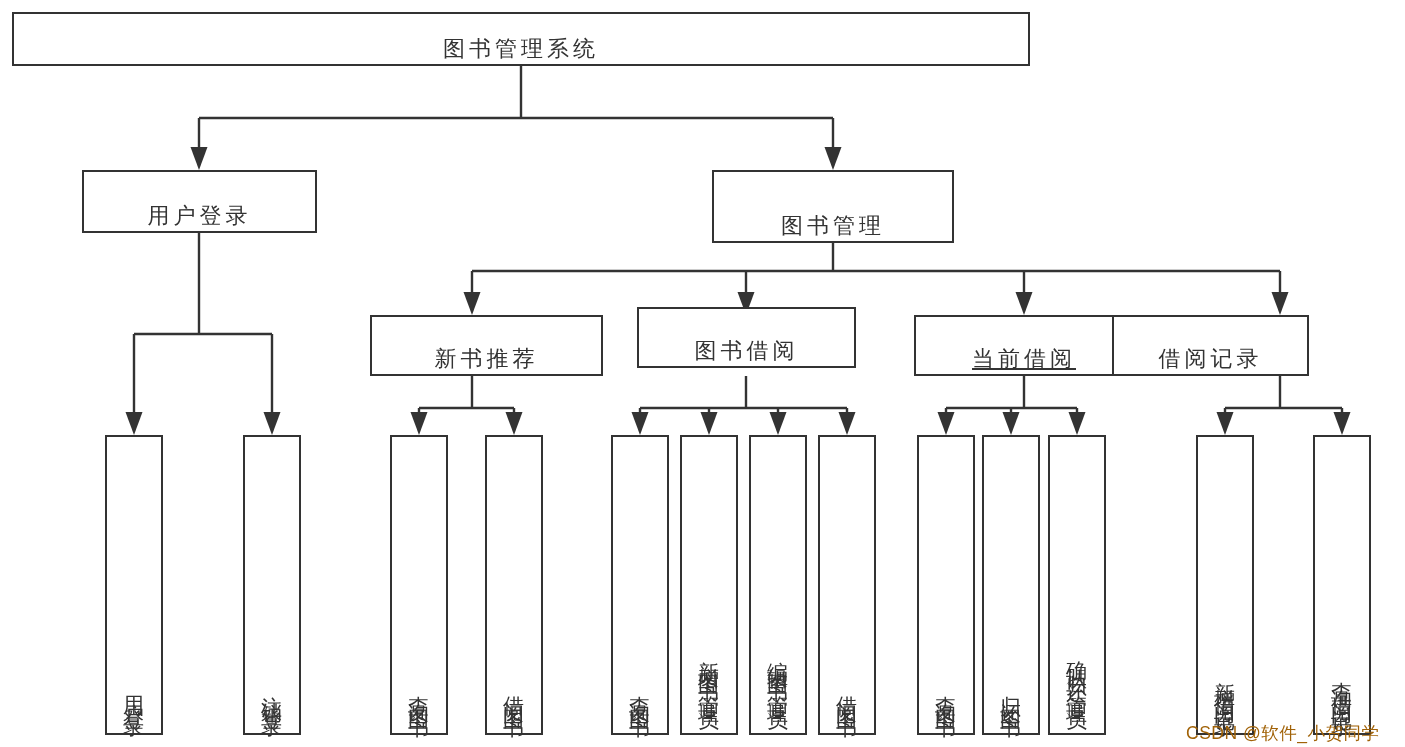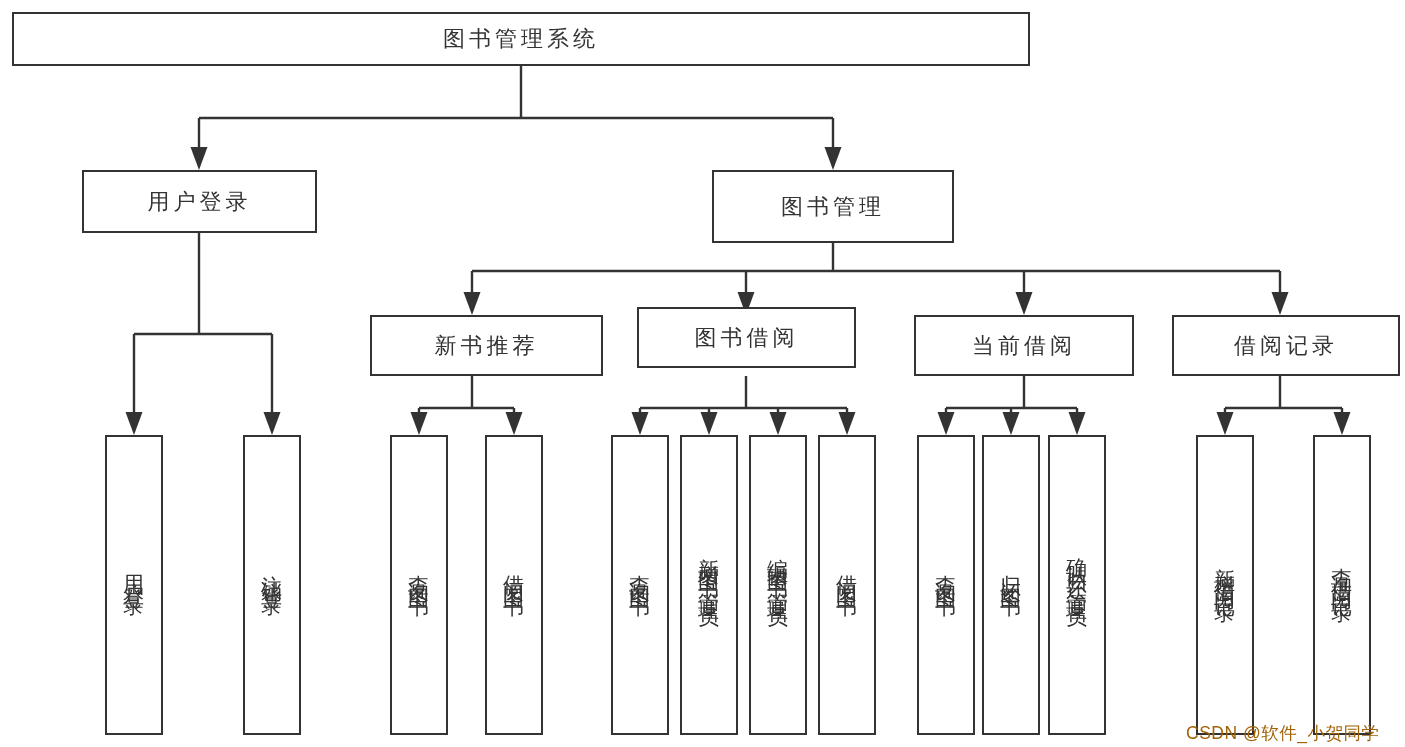--- a/index.html
+++ b/index.html
@@ -4,21 +4,21 @@
 <style>
   html,body{margin:0;padding:0;background:#ffffff;}
   #canvas{
     position:relative;width:1405px;height:747px;background:#ffffff;overflow:hidden;
     font-family:"Liberation Sans","DejaVu Sans",sans-serif;
   }
   .wires{position:absolute;left:0;top:0;pointer-events:none;}
   .box{
     position:absolute;box-sizing:border-box;
     border:2.5px solid #333333;background:#ffffff;
-    display:flex;align-items:center;justify-content:center;
+    display:flex;align-items:flex-end;justify-content:center;
     color:#333333;
   }
   .hlabel{font-size:22px;letter-spacing:4px;white-space:nowrap;}
   .leaf{padding-bottom:26px;}
   .vtext{
     writing-mode:vertical-rl;text-orientation:mixed;
     font-size:21px;letter-spacing:7px;line-height:1;color:#333333;white-space:nowrap;
   }
   .watermark{
     position:absolute;left:1186px;top:721px;
@@ -80,24 +80,24 @@
   <div class="box" style="left:712px;top:170px;width:242px;height:73px;">
     <span class="hlabel">图书管理</span>
   </div>
 
   <div class="box" style="left:370px;top:315px;width:233px;height:61px;">
     <span class="hlabel">新书推荐</span>
   </div>
   <div class="box" style="left:637px;top:307px;width:219px;height:61px;">
     <span class="hlabel">图书借阅</span>
   </div>
-  <div class="box" style="left:914px;top:315px;width:220px;height:61px;">
+  <div class="box" style="left:914px;top:315px;width:220px;height:61px;text-decoration:underline;">
     <span class="hlabel">当前借阅</span>
   </div>
-  <div class="box" style="left:1172px;top:315px;width:228px;height:61px;">
+  <div class="box" style="left:1112px;top:315px;width:197px;height:61px;">
     <span class="hlabel">借阅记录</span>
   </div>
 
   <div class="box leaf" style="left:105px;top:435px;width:58px;height:300px;">
     <span class="vtext">用户登录</span>
   </div>
   <div class="box leaf" style="left:243px;top:435px;width:58px;height:300px;">
     <span class="vtext">注销登录</span>
   </div>
 

